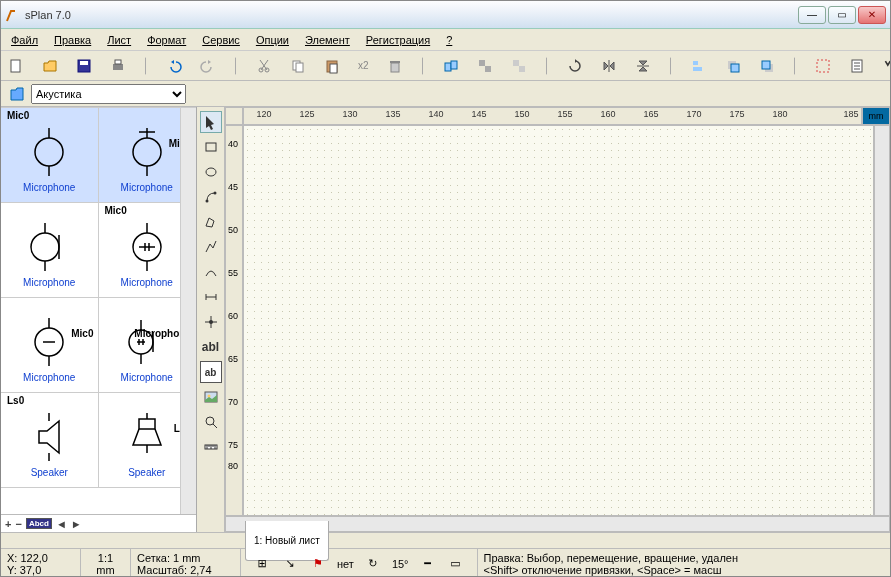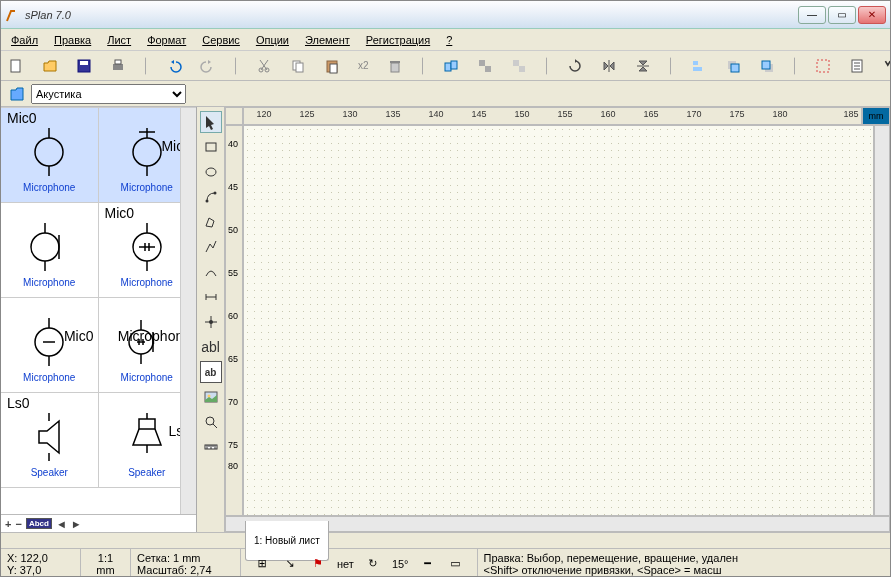--- a/index.html
+++ b/index.html
@@ -1,21 +1,21 @@
 <!DOCTYPE html>
 <html><head>
 <meta charset="utf-8">
 <style>
 * { box-sizing: border-box; margin: 0; padding: 0; font-family: Tahoma, sans-serif; font-size: 11px; }
 body { background: #ece9d8; width: 891px; height: 577px; overflow: hidden; border: 1px solid #888; }
 
 .titlebar { height: 28px; background: linear-gradient(#fdfdfe,#eaf0f8 45%,#d0e0f0); display: flex; align-items: center; padding: 0 4px; border-bottom: 1px solid #9cb; }
 .titlebar .ico { width: 16px; height: 16px; margin-right: 4px; display:inline-block; }
 .titlebar .ico svg{width:16px;height:16px}
-.titlebar .title { flex: 1; color: #333; font-style: italic; }
+.titlebar .title { flex: 1; color: #333; }
 .winbtns { display: flex; gap: 2px; }
 .winbtn { width: 28px; height: 18px; border: 1px solid #8a9; border-radius: 3px; background: linear-gradient(#fafdff,#dce8f4); display:flex;align-items:center;justify-content:center; font-size:10px; }
 .winbtn.close { background: linear-gradient(#f7c8c8,#e57373); border-color:#c55; color:#800; }
 
 .menubar { height: 22px; background: #ece9d8; display: flex; align-items: center; padding: 0 4px; gap: 4px; border-bottom: 1px solid #ccc; }
 .menubar span { padding: 2px 6px; text-decoration: underline; color: #000; cursor: default; }
 
 .toolbar { height: 30px; background: #ece9d8; display: flex; align-items: center; padding: 2px 6px; gap: 16px; border-bottom: 1px solid #bbb; }
 .tb { width: 22px; height: 22px; display:flex;align-items:center;justify-content:center; border:1px solid transparent; border-radius:2px; color:#444; }
 .tb.sep { width: 6px; border-left:1px solid #aaa; height:18px; margin:0 2px; }
@@ -24,21 +24,21 @@
 .libbar { height: 26px; display:flex; align-items:center; padding:2px 6px; gap:4px; border-bottom:1px solid #bbb; }
 .libbar select { flex:0 0 155px; height:20px; font-size:11px; }
 .libico { width:20px;height:20px;display:flex;align-items:center;justify-content:center; }
 
 .main { display:flex; height: calc(577px - 28px - 22px - 30px - 26px - 16px - 30px); }
 
 .sidebar { width: 196px; background:#fff; border-right:1px solid #aaa; display:flex; flex-direction:column; }
 .symgrid { flex:1; overflow:hidden; display:grid; grid-template-columns: 1fr 1fr; grid-auto-rows: 95px; border-top:1px solid #ccc; position:relative; }
 .symcell { border-right:1px solid #ccc; border-bottom:1px solid #ccc; display:flex; flex-direction:column; align-items:center; justify-content:center; position:relative; padding:4px 2px 2px; }
 .symcell.sel { background:#cfe0ff; }
-.symcell .lab { font-size:14px; position:absolute; }
+.symcell .lab { font-size:10px; position:absolute;font-weight:bold; }
 .symcell .cap { color:#1040d0; font-size:10px; margin-top:2px; }
 .symcell svg { width:60px; height:60px; }
 .scrollv { width:16px; background:#e8e8e8; border-left:1px solid #ccc; position:absolute; right:0; top:0; bottom:0; }
 .sidebot { height:18px; border-top:1px solid #bbb; display:flex; align-items:center; gap:4px; padding:0 4px; font-size:11px; }
 .sidebot span{font-weight:bold; color:#444;}
 
 .toolcol { width: 28px; background:#ece9d8; border-right:1px solid #bbb; display:flex; flex-direction:column; align-items:center; padding-top:4px; gap:3px; }
 .tc { width:22px; height:22px; display:flex;align-items:center;justify-content:center; border:1px solid transparent; font-size:12px; color:#333; }
 .tc svg{width:16px;height:16px}
 .tc.sel { border:1px solid #7aa; background:#dce8f4; }
@@ -382,21 +382,21 @@
         <svg viewBox="0 0 16 16">
           <path d="M3 8h10M3 5v6M13 5v6" stroke="#333"></path>
         </svg>
       </div>
     <div class="tc">
         <svg viewBox="0 0 16 16">
           <path d="M8 2v12M2 8h12" stroke="#333"></path>
           <circle cx="8" cy="8" r="2" fill="#333"></circle>
         </svg>
       </div>
-    <div class="tc" style="font-weight:normal;font-size:14px">abl</div>
+    <div class="tc" style="font-weight:bold;font-size:12px">abl</div>
     <div class="tc" style="font-weight:bold;font-size:10px;background:#fff;border:1px solid #555">ab</div>
     <div class="tc">
         <svg viewBox="0 0 16 16">
           <rect x="2" y="3" width="12" height="10" fill="#cde" stroke="#555"></rect>
           <circle cx="6" cy="7" r="1.5" fill="#fc6"></circle>
           <path d="M2 11l4-3 3 2 5-4v7H2z" fill="#6a6"></path>
         </svg>
       </div>
     <div class="tc">
         <svg viewBox="0 0 16 16">

